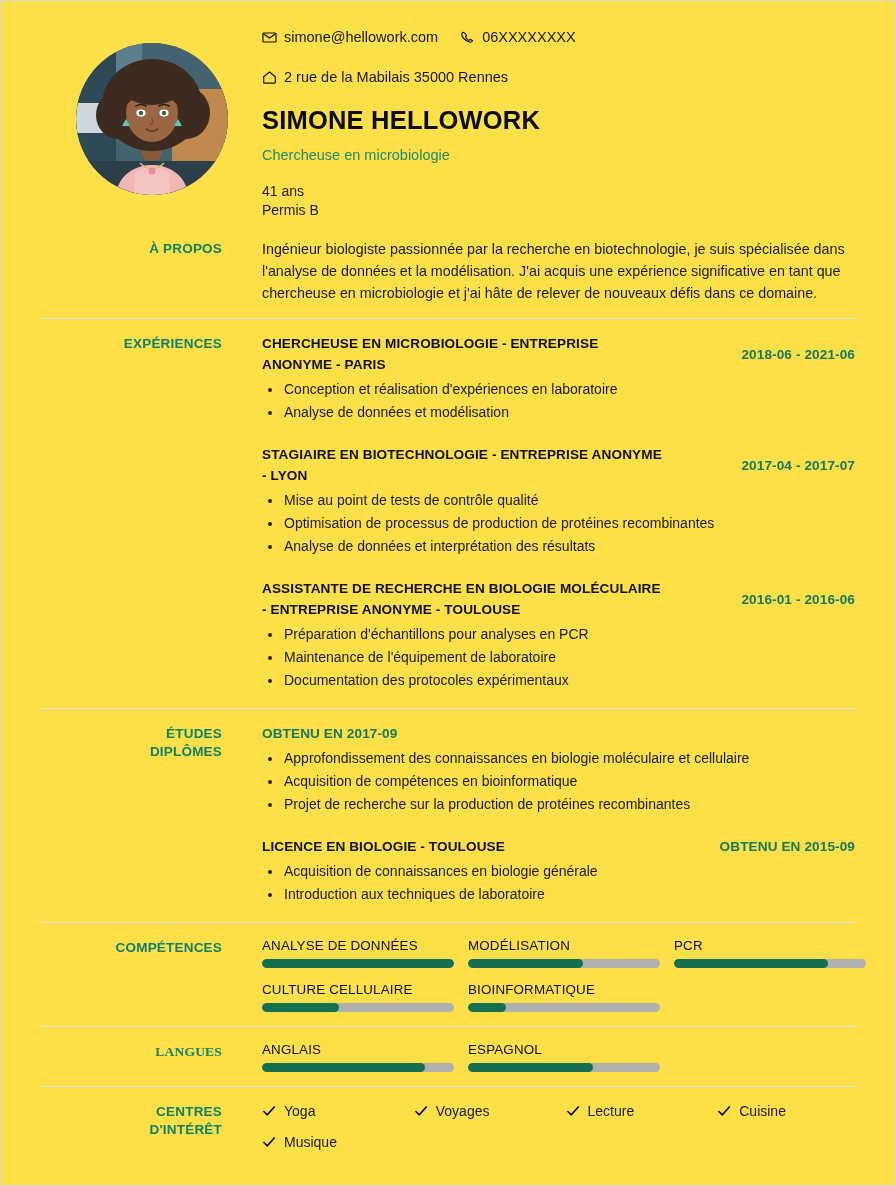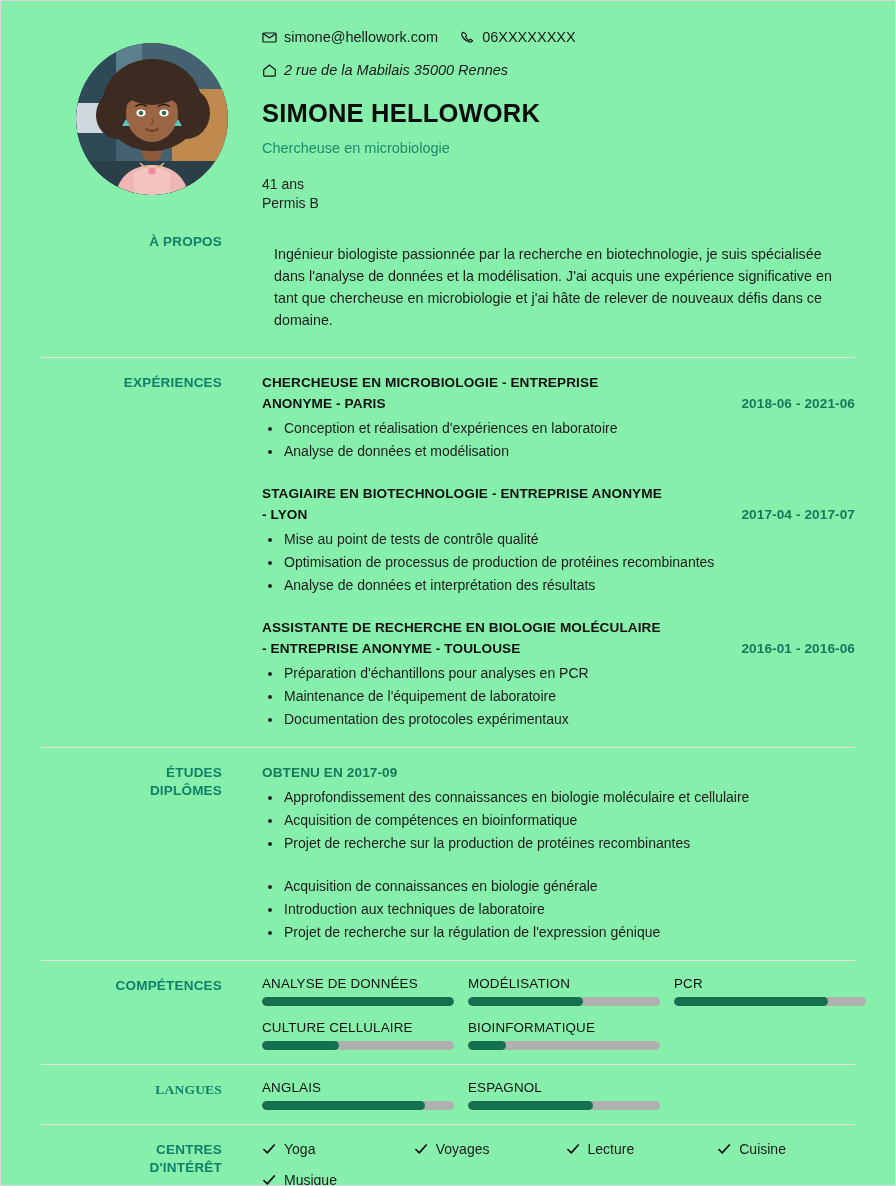--- a/index.html
+++ b/index.html
@@ -9,21 +9,21 @@
   }
   body {
     font-family: "Liberation Sans", sans-serif;
     -webkit-font-smoothing: antialiased;
   }
   .page {
     position: relative;
     width: 896px;
     height: 1186px;
     box-sizing: border-box;
-    background: #86efac;
+    background: #fde047;
     border: 1px solid #d9d9d9;
     overflow: hidden;
   }
   .cv {
     position: absolute;
     left: 0; top: 0;
     width: 894px;
     padding: 26px 40px 20px 40px;
     box-sizing: border-box;
   }
@@ -58,21 +58,21 @@
   }
   .contact-line {
     display: flex;
     align-items: center;
     flex-wrap: wrap;
     gap: 6px 22px;
     font-size: 14.5px;
     color: #1a1a1a;
     line-height: 21px;
   }
-  .contact-line + .contact-line { margin-top: 12px; font-style: italic; }
+  .contact-line + .contact-line { margin-top: 19px; }
   .contact-item {
     display: inline-flex;
     align-items: center;
     gap: 7px;
     white-space: nowrap;
   }
   .contact-item .ico {
     display: inline-flex;
     width: 15px; height: 15px;
     align-items: center; justify-content: center;
@@ -130,29 +130,29 @@
   .section .content-col {
     flex: 1 1 auto;
     min-width: 0;
   }
 
   
   .about-text {
     font-size: 14.3px;
     line-height: 22px;
     color: #1c1c1c;
-    margin: 12px;
+    margin: 0;
   }
 
   
   .entry { margin-bottom: 20px; }
   .entry:last-child { margin-bottom: 2px; }
   .entry-head {
     display: flex;
-    align-items: flex-end;
+    align-items: center;
     justify-content: space-between;
     gap: 20px;
   }
   .entry-title {
     font-size: 13.6px;
     font-weight: bold;
     color: #111;
     letter-spacing: 0.1px;
     line-height: 21px;
     max-width: 400px;
@@ -410,24 +410,27 @@
             <div class="entry-date" style="color: rgb(23, 121, 92);">OBTENU EN 2017-09</div>
           </div>
           <ul class="bullets">
             <li>Approfondissement des connaissances en biologie moléculaire et cellulaire</li>
             <li>Acquisition de compétences en bioinformatique</li>
             <li>Projet de recherche sur la production de protéines recombinantes</li>
           </ul>
         </div>
 
         <div class="entry">
+          <div class="entry-head">
+            <div class="entry-title">LICENCE EN BIOLOGIE - TOULOUSE</div>
+            <div class="entry-date" style="color: rgb(23, 121, 92);">OBTENU EN 2015-09</div>
+          </div>
           <ul class="bullets">
             <li>Acquisition de connaissances en biologie générale</li>
             <li>Introduction aux techniques de laboratoire</li>
-            <li>Projet de recherche sur la régulation de l'expression génique</li>
           </ul>
         </div>
 
       </div>
     </div>
 
     <div class="section divided">
       <div class="label-col" style="color: rgb(16, 128, 104);">
         <div>COMPÉTENCES</div>
       </div>

